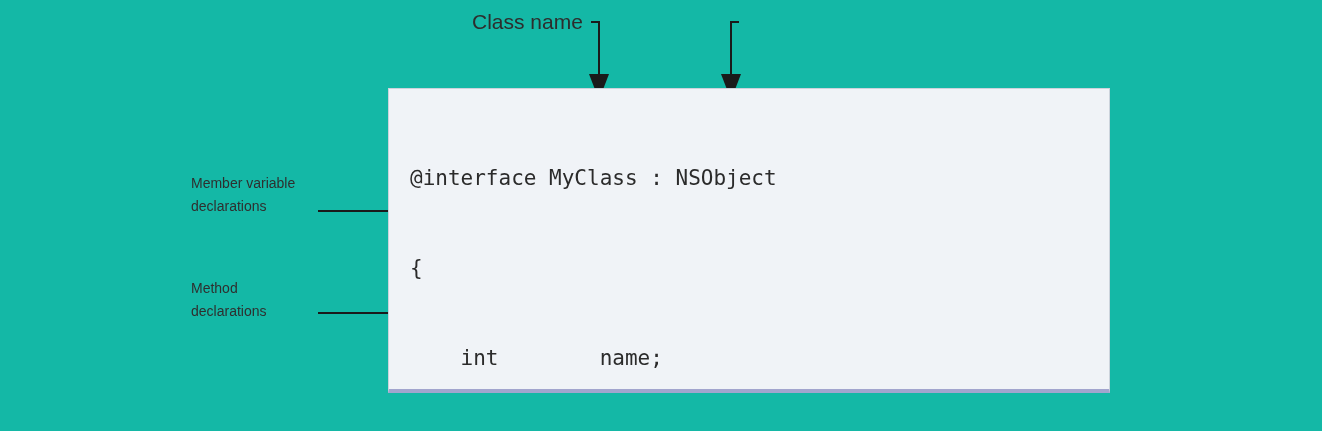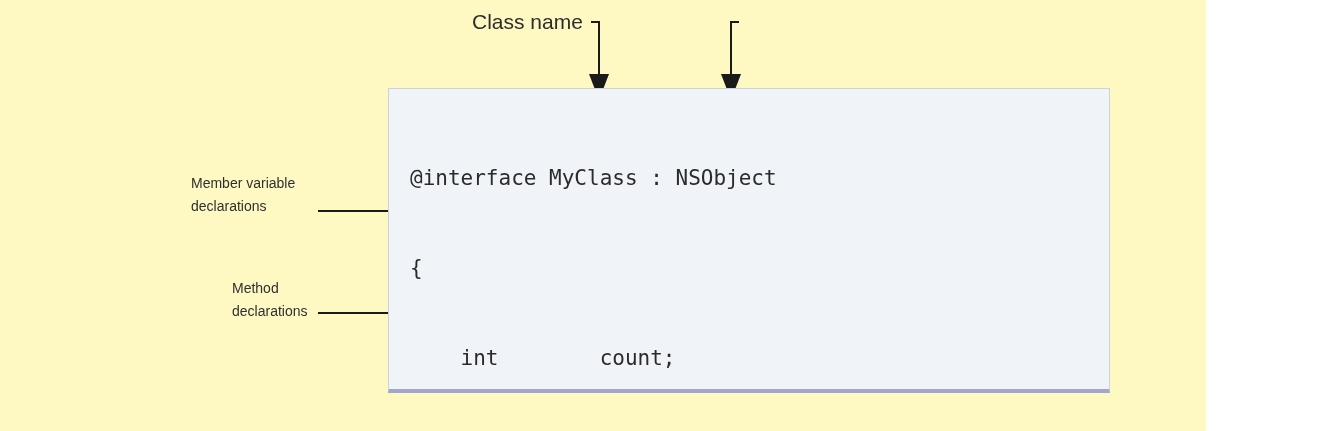--- a/index.html
+++ b/index.html
@@ -3,23 +3,23 @@
 <meta charset="utf-8">
 <style>
   html, body {
     margin: 0;
     padding: 0;
     background: #ffffff;
     font-family: "Liberation Sans", sans-serif;
   }
   .canvas {
     position: relative;
-    width: 1206px;
+    width: 1322px;
     height: 431px;
-    background: #fef9c3;
+    background: #14b8a6;
     overflow: hidden;
   }
   
   .code-box {
     position: absolute;
     left: 388px;
     top: 88px;
     width: 722px;
     height: 305px;
     box-sizing: border-box;
@@ -96,32 +96,32 @@
   <div class="vline" style="left:730px; top:21px; height:55px;"></div>
   <div class="arrowhead" style="left:721px; top:74px;"></div>
 
   <div class="side-label" style="left:191px; top:172px;">
     <div>Member variable</div>
     <div>declarations</div>
   </div>
   <div class="hline" style="left:318px; top:210px; width:81px;"></div>
   <div class="bracket" style="left:398px; top:167px; height:85px;"></div>
 
-  <div class="side-label" style="left:191px; top:277px;margin-left:41px;">
+  <div class="side-label" style="left:191px; top:277px;">
     <div>Method</div>
     <div>declarations</div>
   </div>
   <div class="hline" style="left:318px; top:312px; width:81px;"></div>
   <div class="bracket" style="left:398px; top:285px; height:57px;"></div>
 
   <div class="code-box">
     <div class="code">
       <div class="code-line">@interface MyClass : NSObject</div>
       <div class="code-line">{</div>
-      <div class="code-line">    int        count;</div>
+      <div class="code-line">    int        name;</div>
       
       
       
       
       
       
     </div>
   </div>
 
 </div>

